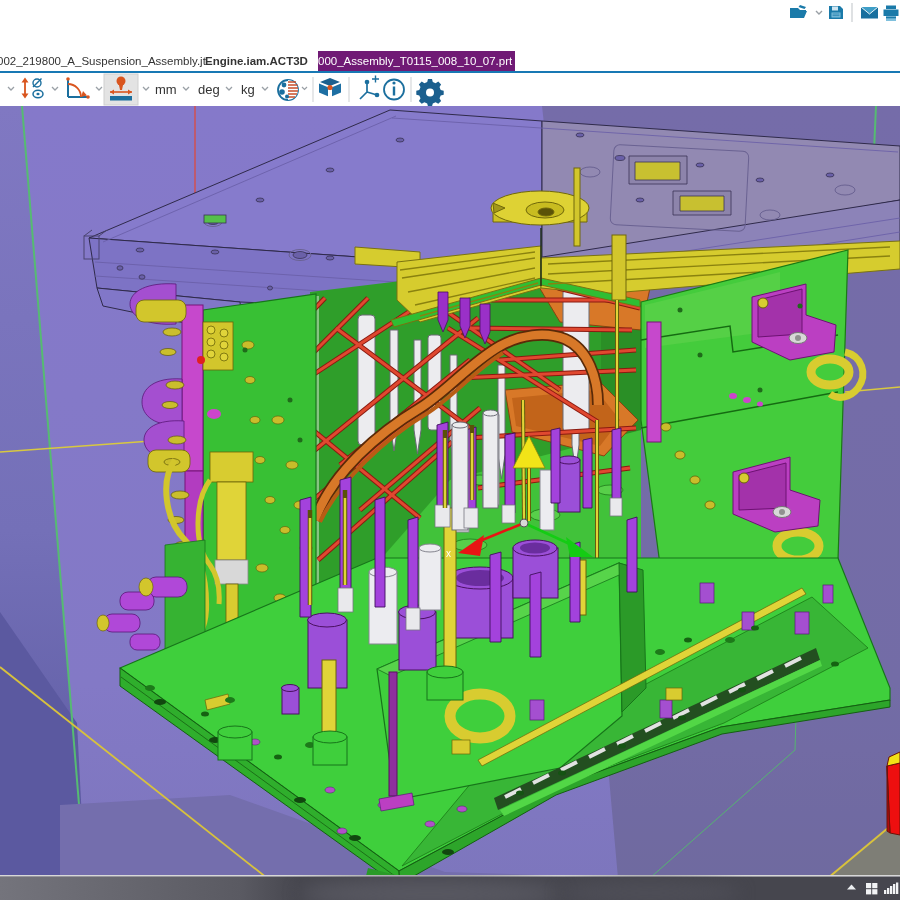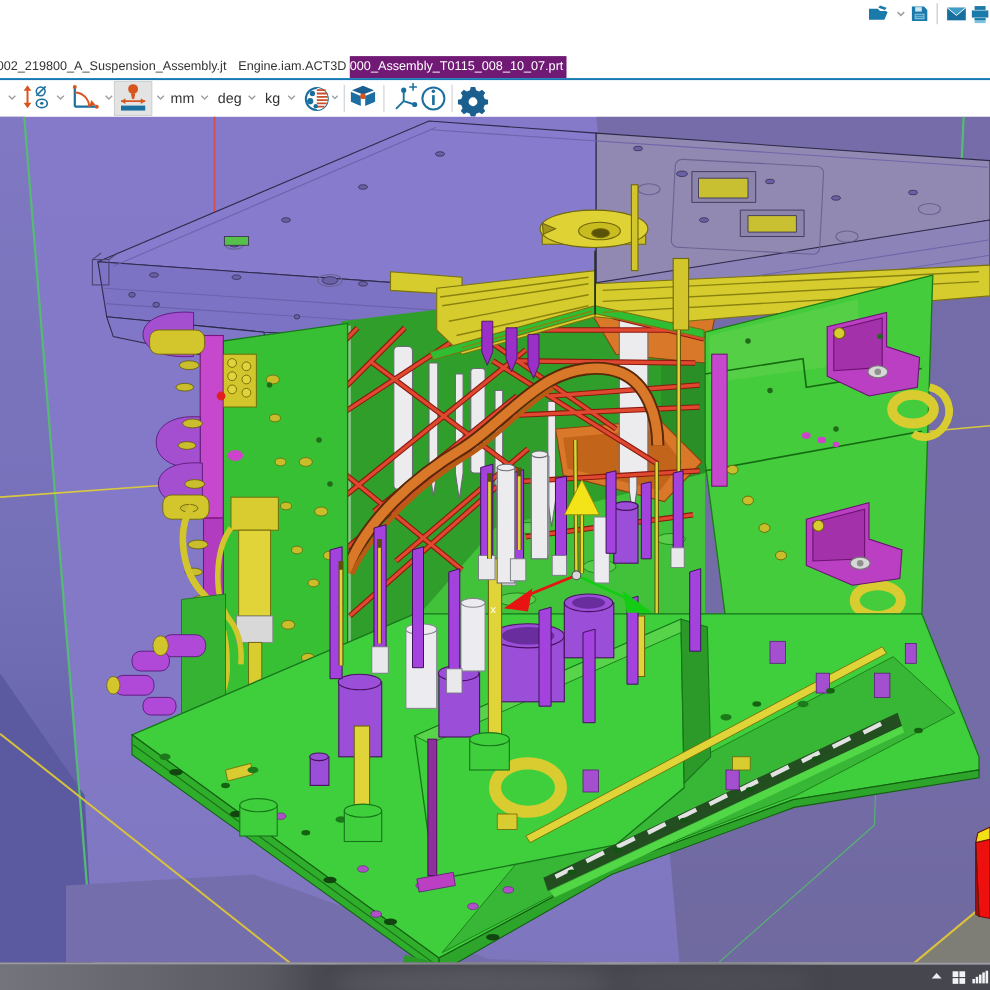--- a/index.html
+++ b/index.html
@@ -38,21 +38,21 @@
     <g fill="#1a7aa9">
       <rect x="106" y="5.5" width="10" height="3.5"></rect>
       <rect x="103.5" y="9.5" width="15" height="6.5"></rect>
       <rect x="106" y="16.5" width="10" height="4.5" fill="#7fc0dd"></rect>
       <rect x="106" y="16.5" width="10" height="1.8" fill="#1a7aa9"></rect>
     </g>
   </svg>
 
   <div class="abs" style="left:0;top:52px;width:900px;height:19px;background:#fff;"></div>
   <div class="abs" style="left:-3px;top:52px;width:330px;height:19px;color:#333;font-size:11.5px;line-height:19px;white-space:nowrap;">002_219800_A_Suspension_Assembly.jt</div>
-  <div class="abs" style="left:205px;top:52px;width:110px;height:19px;color:#333;font-size:11.5px;line-height:19px;text-align:right;">Engine.iam.ACT3D</div>
+  <div class="abs" style="left:205px;top:52px;width:110px;height:19px;color:#333;font-size:11.5px;line-height:19px;text-align:left;font-weight:bold;">Engine.iam.ACT3D</div>
   <div class="abs" style="left:318px;top:51px;width:197px;height:20px;background:#701a75;color:#fff;font-size:11.5px;line-height:20px;text-align:center;">000_Assembly_T0115_008_10_07.prt&nbsp;&nbsp;&nbsp;✕</div>
   <div class="abs" style="left:0;top:71px;width:900px;height:2px;background:#1878b4;"></div>
 
   <div class="abs" style="left:0;top:73px;width:900px;height:33px;background:#fff;"></div>
   <svg class="abs" style="left:0;top:73px" width="560" height="33" viewBox="0 0 560 33">
 
     <path d="M8 14 l3 3 3-3" stroke="#9aa0a6" stroke-width="1.3" fill="none"></path>
 
     <g>
       <path d="M25 7 v16" stroke="#d9551e" stroke-width="1.8"></path>

